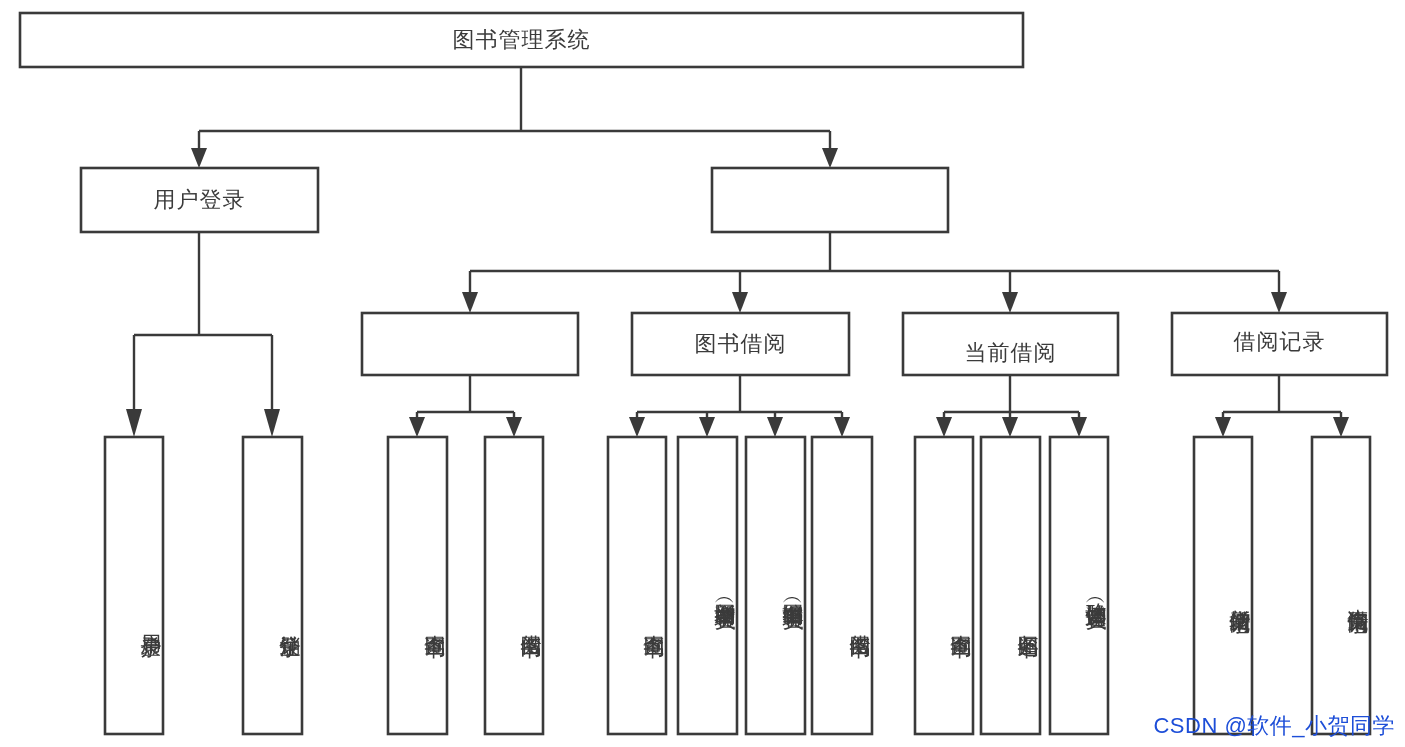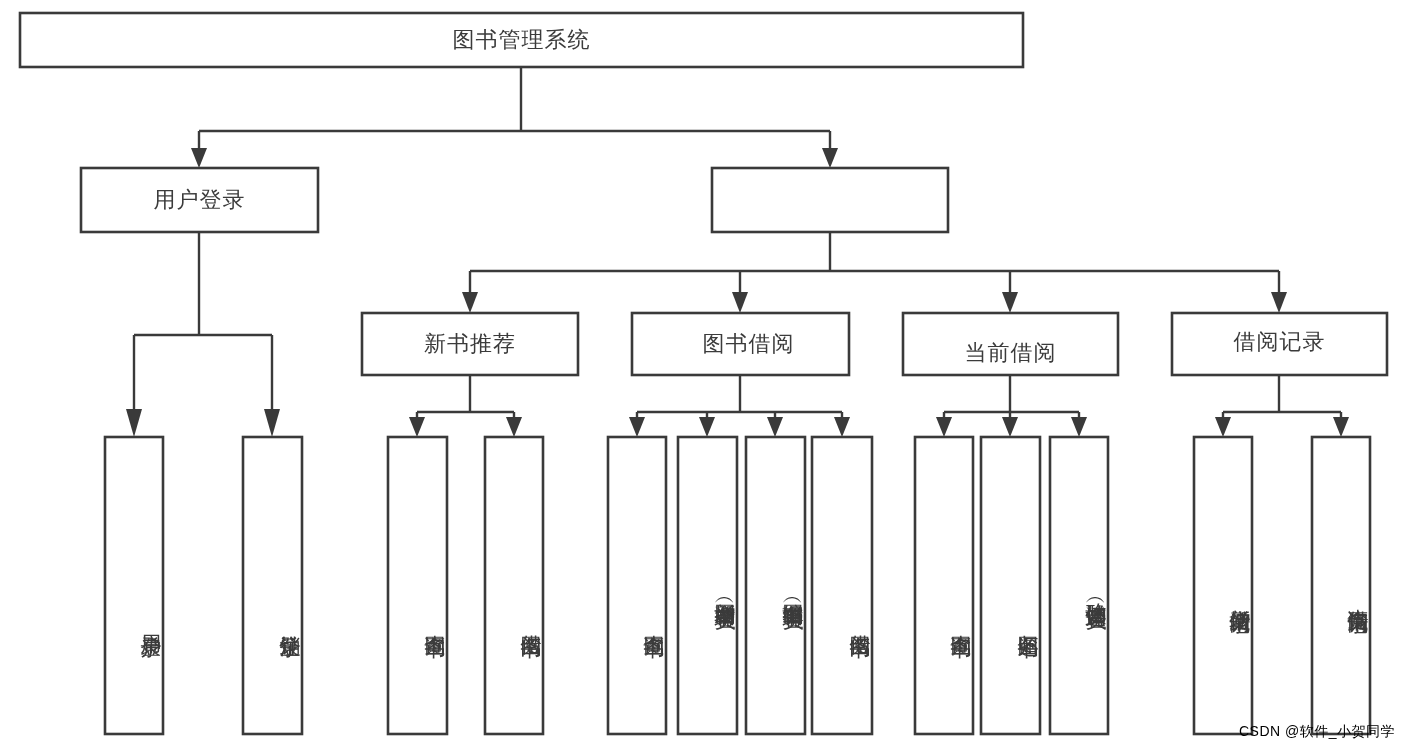--- a/index.html
+++ b/index.html
@@ -37,22 +37,22 @@
     fill: none;
   }
   .arrow-head {
     fill: #3a3a3a;
     stroke: none;
   }
   .watermark {
     position: absolute;
     right: 10px;
     bottom: 6px;
-    color: #000000;
-    font-size: 14px;
+    color: #1d4ed8;
+    font-size: 22px;
     font-family: "Liberation Sans", "DejaVu Sans", sans-serif;
     letter-spacing: 0.5px;
     white-space: nowrap;
     pointer-events: none;
   }
   .vlabel-wrap {
     position: absolute;
     display: flex;
     align-items: flex-start;
     justify-content: center;
@@ -183,22 +183,21 @@
     <rect class="node-box" x="1050" y="437" width="58" height="297"></rect>
 
     <rect class="node-box" x="1194" y="437" width="58" height="297"></rect>
     <rect class="node-box" x="1312" y="437" width="58" height="297"></rect>
   </svg>
 
   <div class="hlabel-wrap" style="left:20px; top:13px; width:1003px; height:54px;">图书管理系统</div>
 
   <div class="hlabel-wrap" style="left:81px; top:168px; width:237px; height:64px;">用户登录</div>
 
-  <div class="hlabel-wrap" style="left:362px; top:313px; width:216px; height:62px;">新书推荐</div>
-  <div class="hlabel-wrap" style="left:632px; top:313px; width:217px; height:62px;padding-left:8px;">图书借阅</div>
+  <div class="hlabel-wrap" style="left:632px; top:313px; width:217px; height:62px;">图书借阅</div>
   <div class="hlabel-wrap" style="left:903px; top:313px; width:215px; height:80px;">当前借阅</div>
   <div class="hlabel-wrap" style="left:1172px; top:313px; width:215px; height:58px;">借阅记录</div>
 
   <div class="vlabel-wrap" style="left:105px; top:505px; width:58px; height:230px;">用户登录</div>
   <div class="vlabel-wrap" style="left:243px; top:505px; width:59px; height:230px;">注销登录</div>
 
   <div class="vlabel-wrap" style="left:388px; top:505px; width:59px; height:230px;">查询图书</div>
   <div class="vlabel-wrap" style="left:485px; top:505px; width:58px; height:230px;">借阅图书</div>
 
   <div class="vlabel-wrap" style="left:608px; top:505px; width:58px; height:230px;">查询图书</div>

